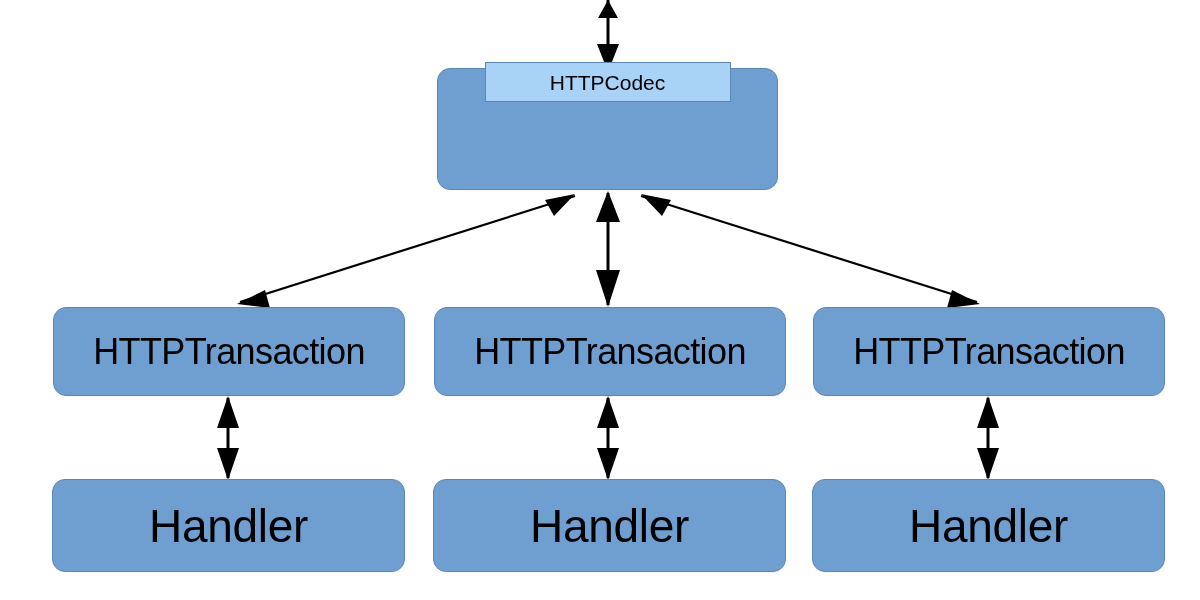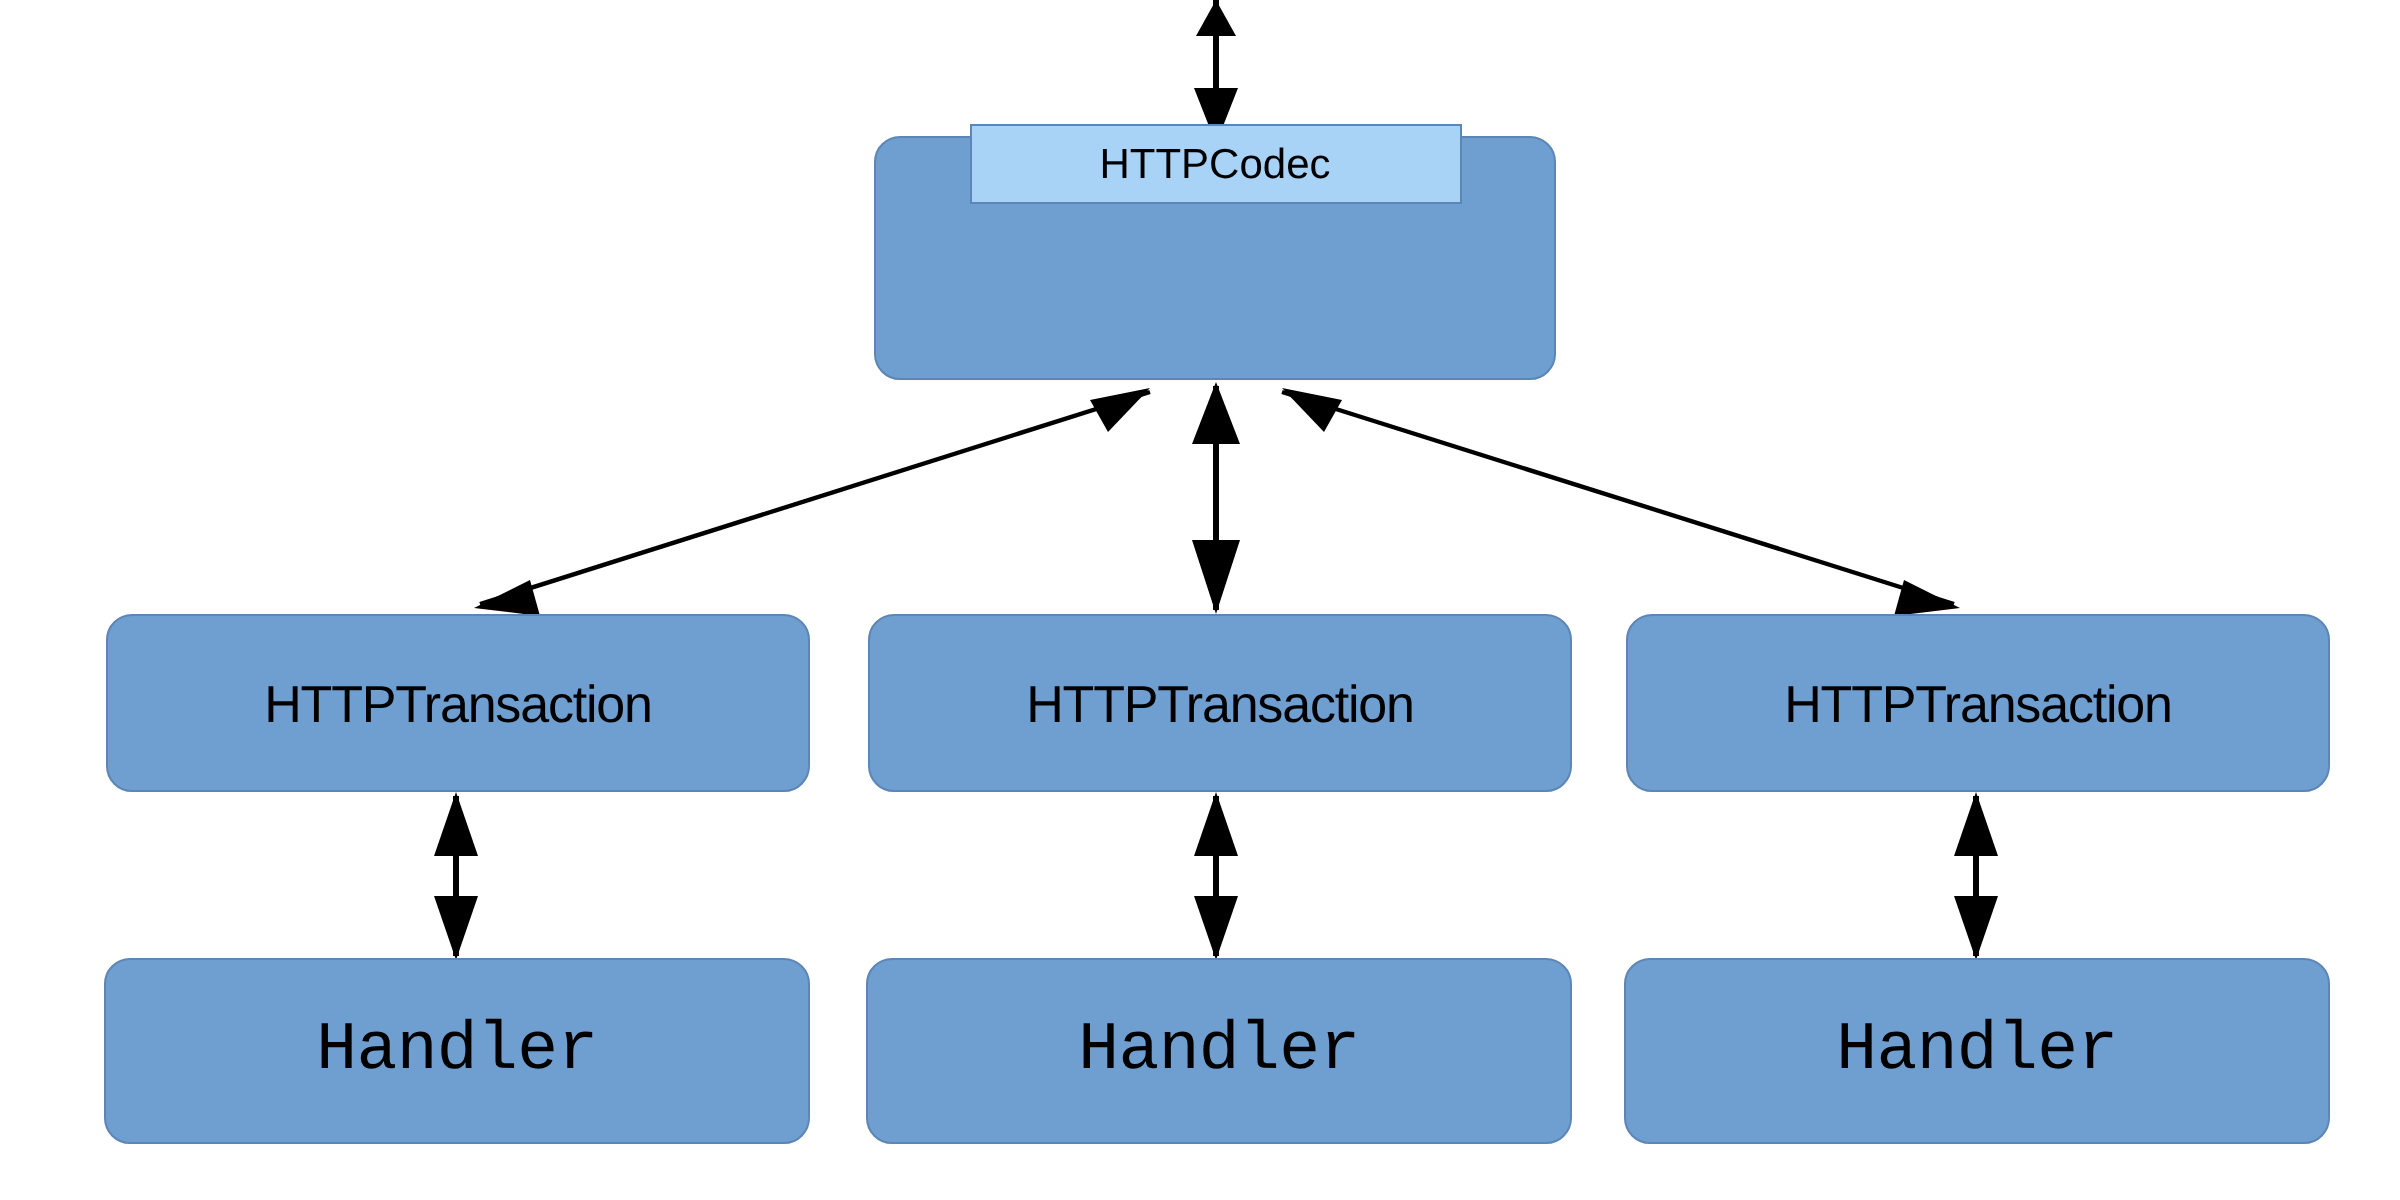--- a/index.html
+++ b/index.html
@@ -65,27 +65,26 @@
     justify-content: center;
     margin-top: -7px;
   }
   .codec-label {
     font-size: 21px;
     color: #000000;
     white-space: nowrap;
     line-height: 1;
   }
   .label-xl {
-    font-size: 26px;
+    font-size: 36px;
     letter-spacing: -0.6px;
   }
   .label-lg {
-    font-size: 34px;
+    font-size: 46px;
     letter-spacing: -0.3px;
-    font-family: Liberation Mono, monospace;
   }
 </style>
 </head>
 <body>
 
 <div id="diagram-root">
 
   <svg id="edge-layer" viewBox="0 0 1200 600" width="1200" height="600" xmlns="http://www.w3.org/2000/svg">
 
     <g>

